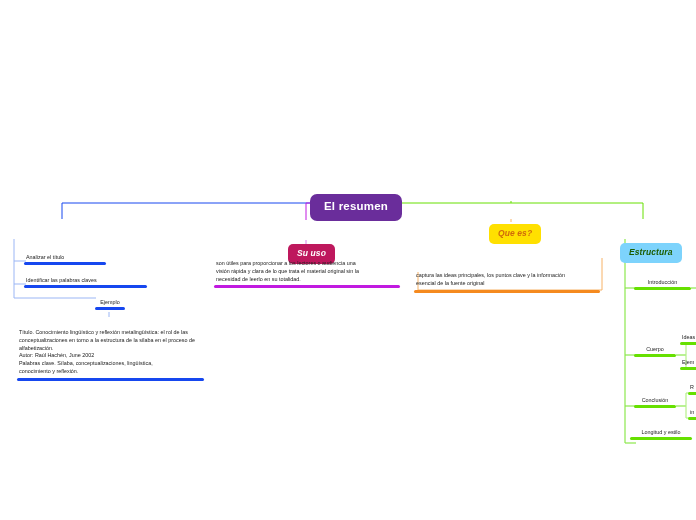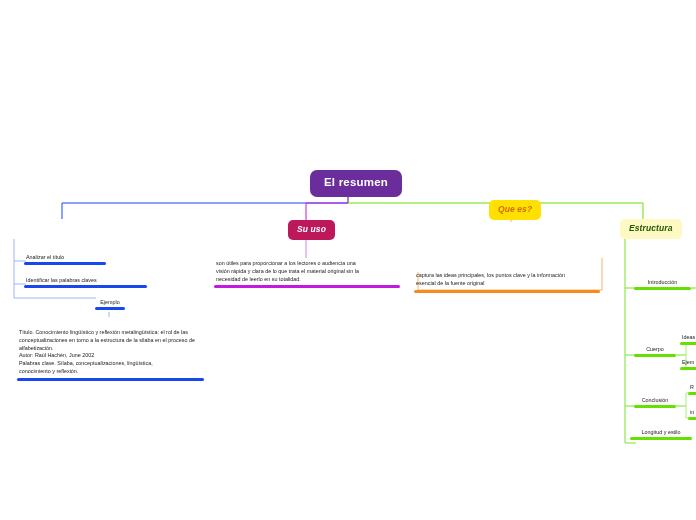--- a/index.html
+++ b/index.html
@@ -25,20 +25,21 @@
     top: 0;
     width: 696px;
     height: 520px;
     pointer-events: none;
   }
 
   .node {
     position: absolute;
     box-sizing: border-box;
     white-space: nowrap;
+    margin-top: 24px;
   }
 
   
   .root-node {
     background: #6a2d9b;
     color: #ffffff;
     font-weight: bold;
     font-size: 11.5px;
     border-radius: 7px;
     padding: 7px 14px 8px 14px;
@@ -52,21 +53,21 @@
     font-size: 8.5px;
     border-radius: 5px;
     padding: 5px 9px 6px 9px;
     line-height: 1;
     letter-spacing: 0.1px;
     font-style: italic;
   }
   .pill-blue   { background: #1647ef; color: #ffffff; }
   .pill-magenta{ background: #be185d; color: #ffffff; }
   .pill-yellow { background: #ffe000; color: #d06b0a; }
-  .pill-green  { background: #fef9c3; color: #1d5c00; text-align: center; }
+  .pill-green  { background: #7dd3fc; color: #1d5c00; text-align: center; }
 
   
   .leaf {
     position: absolute;
     box-sizing: border-box;
   }
   .leaf .leaf-text {
     display: block;
     font-size: 5.4px;
     color: #222222;

